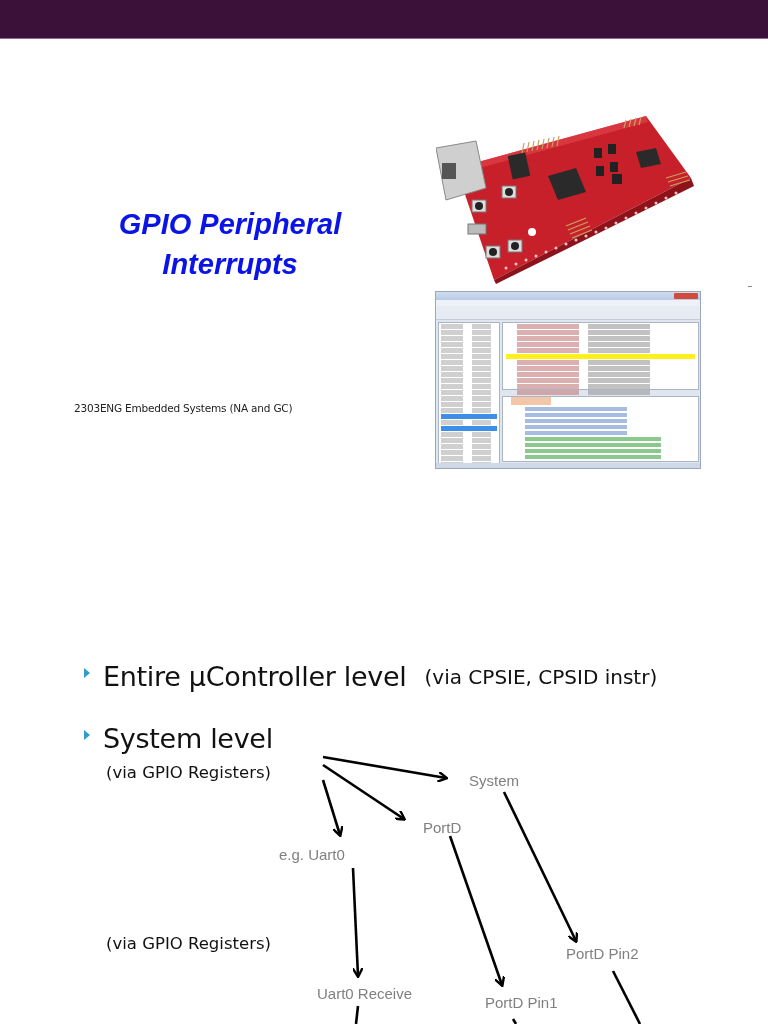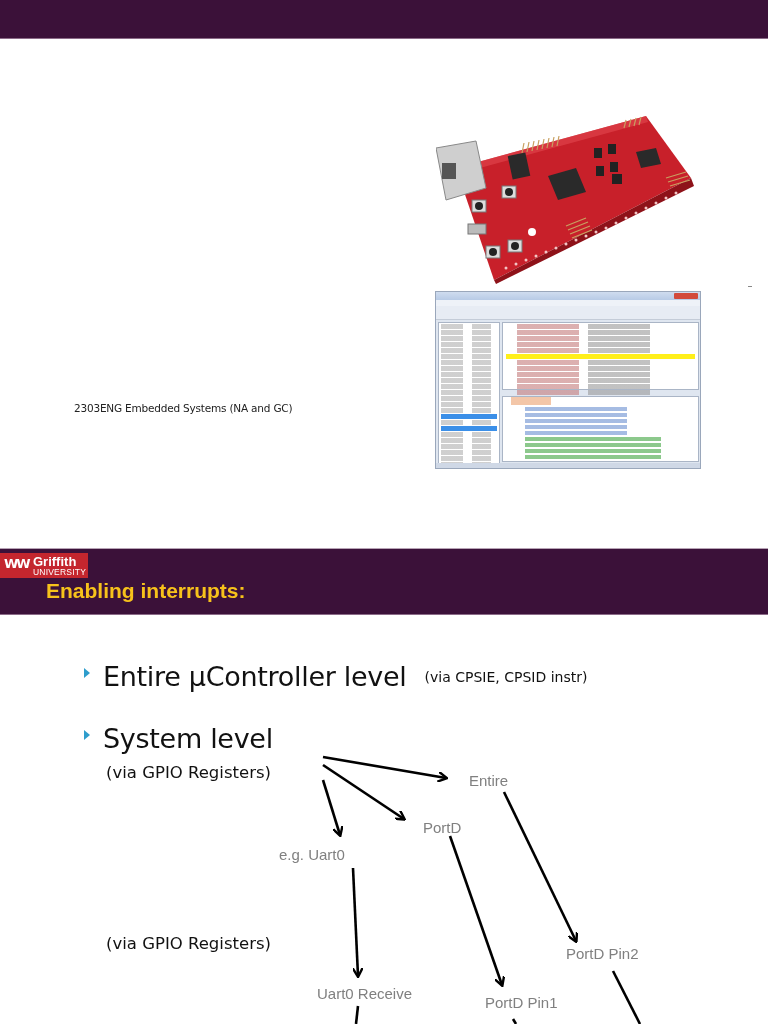--- a/index.html
+++ b/index.html
@@ -40,33 +40,37 @@
     .slide2-header { position: absolute; left: 0; top: 0; width: 768px; height: 67px; background: #3b1139; border-top: 1px solid #b7a3b5; border-bottom: 1px solid #8b6b88; }
     .logo { position: absolute; left: 0; top: 4px; width: 88px; height: 25px; background: #c4262e; color: #fff; }
     .logo .glyph { position: absolute; left: 4px; top: 3px; font-size: 13px; font-weight: bold; font-family: "DejaVu Sans", sans-serif; letter-spacing: -2px; }
     .logo .name { position: absolute; left: 33px; top: 1px; font-family: "Liberation Sans", sans-serif; font-weight: bold; font-size: 13px; }
     .logo .univ { position: absolute; left: 33px; top: 14px; font-family: "Liberation Sans", sans-serif; font-size: 8.5px; letter-spacing: 0.2px; }
     .slide2-title { position: absolute; left: 46px; top: 30px; font-family: "Liberation Sans", sans-serif; font-weight: bold; font-size: 21px; color: #f7c21b; }
 
     .bullet { position: absolute; display: flex; align-items: center; }
     .bullet .arrow { width: 0; height: 0; border-top: 5px solid transparent; border-bottom: 5px solid transparent; border-left: 6px solid #2e9dcc; margin-right: 13px; position: relative; top: -4px; }
     .bullet .main { font-family: "DejaVu Sans", sans-serif; font-size: 27px; color: #111; letter-spacing: -0.3px; }
-    .bullet .note { font-family: "DejaVu Sans", sans-serif; font-size: 14px; color: #111; margin-left: 18px; }
+    .bullet .note { font-family: "DejaVu Sans", sans-serif; font-size: 20px; color: #111; margin-left: 18px; }
     .sub { position: absolute; font-family: "DejaVu Sans", sans-serif; font-size: 16.5px; color: #111; }
 
     .lbl { position: absolute; font-family: "Liberation Sans", sans-serif; font-size: 15px; color: #808080; white-space: nowrap; }
 
     .arrows { position: absolute; left: 0; top: 0; width: 768px; height: 1024px; pointer-events: none; }
   </style>
 </head>
 <body>
 
 <section class="slide1">
   <div class="slide1-topbar"></div>
 
+  <div class="title-block">
+    <div>GPIO Peripheral</div>
+    <div>Interrupts</div>
+  </div>
 
   <div class="subtitle">2303ENG Embedded Systems (NA and GC)</div>
 
   <svg class="board-photo" viewBox="0 0 262 176">
     <polygon points="20,60 210,8 255,70 58,172" fill="#c8202a"></polygon>
     <polygon points="58,172 255,70 258,78 60,176" fill="#8e1219"></polygon>
     <polygon points="20,60 210,8 212,14 22,66" fill="#e24850" opacity=".6"></polygon>
 
     <polygon points="0,40 40,33 50,80 10,92" fill="#cfcfcf" stroke="#888" stroke-width="1"></polygon>
     <rect x="6" y="55" width="14" height="16" fill="#555"></rect>
@@ -196,44 +200,36 @@
         <div class="ln c"></div>
         <div class="ln c"></div>
         <div class="ln c"></div>
         <div class="ln c"></div>
     </div>
     <div class="ide-status"></div>
   </div>
 </section>
 
 <section class="slide2">
-  <div class="slide2-header">
-    <div class="logo">
-      <span class="glyph">WW</span>
-      <span class="name">Griffith</span>
-      <span class="univ">UNIVERSITY</span>
-    </div>
-    <div class="slide2-title">Enabling interrupts:</div>
-  </div>
 
   <div class="bullet" style="left:84px; top:113px;">
     <span class="arrow"></span>
     <span class="main">Entire μController level</span>
     <span class="note">(via CPSIE, CPSID instr)</span>
   </div>
 
   <div class="bullet" style="left:84px; top:175px;">
     <span class="arrow"></span>
     <span class="main">System level</span>
   </div>
   <div class="sub" style="left:106px; top:215px;">(via GPIO Registers)</div>
 
   <div class="sub" style="left:106px; top:386px;">(via GPIO Registers)</div>
 
-  <div class="lbl" style="left:469px; top:224px;">Entire</div>
+  <div class="lbl" style="left:469px; top:224px;">System</div>
   <div class="lbl" style="left:423px; top:271px;text-align:right;">PortD</div>
   <div class="lbl" style="left:279px; top:298px;">e.g.  Uart0</div>
   <div class="lbl" style="left:566px; top:397px;">PortD Pin2</div>
   <div class="lbl" style="left:317px; top:437px;">Uart0 Receive</div>
   <div class="lbl" style="left:485px; top:446px;text-align:right;">PortD Pin1</div>
 </section>
 
 <svg class="arrows" viewBox="0 0 768 1024">
   <defs>
     <marker id="ah" markerWidth="10" markerHeight="10" refX="8" refY="5" orient="auto" markerUnits="userSpaceOnUse">

